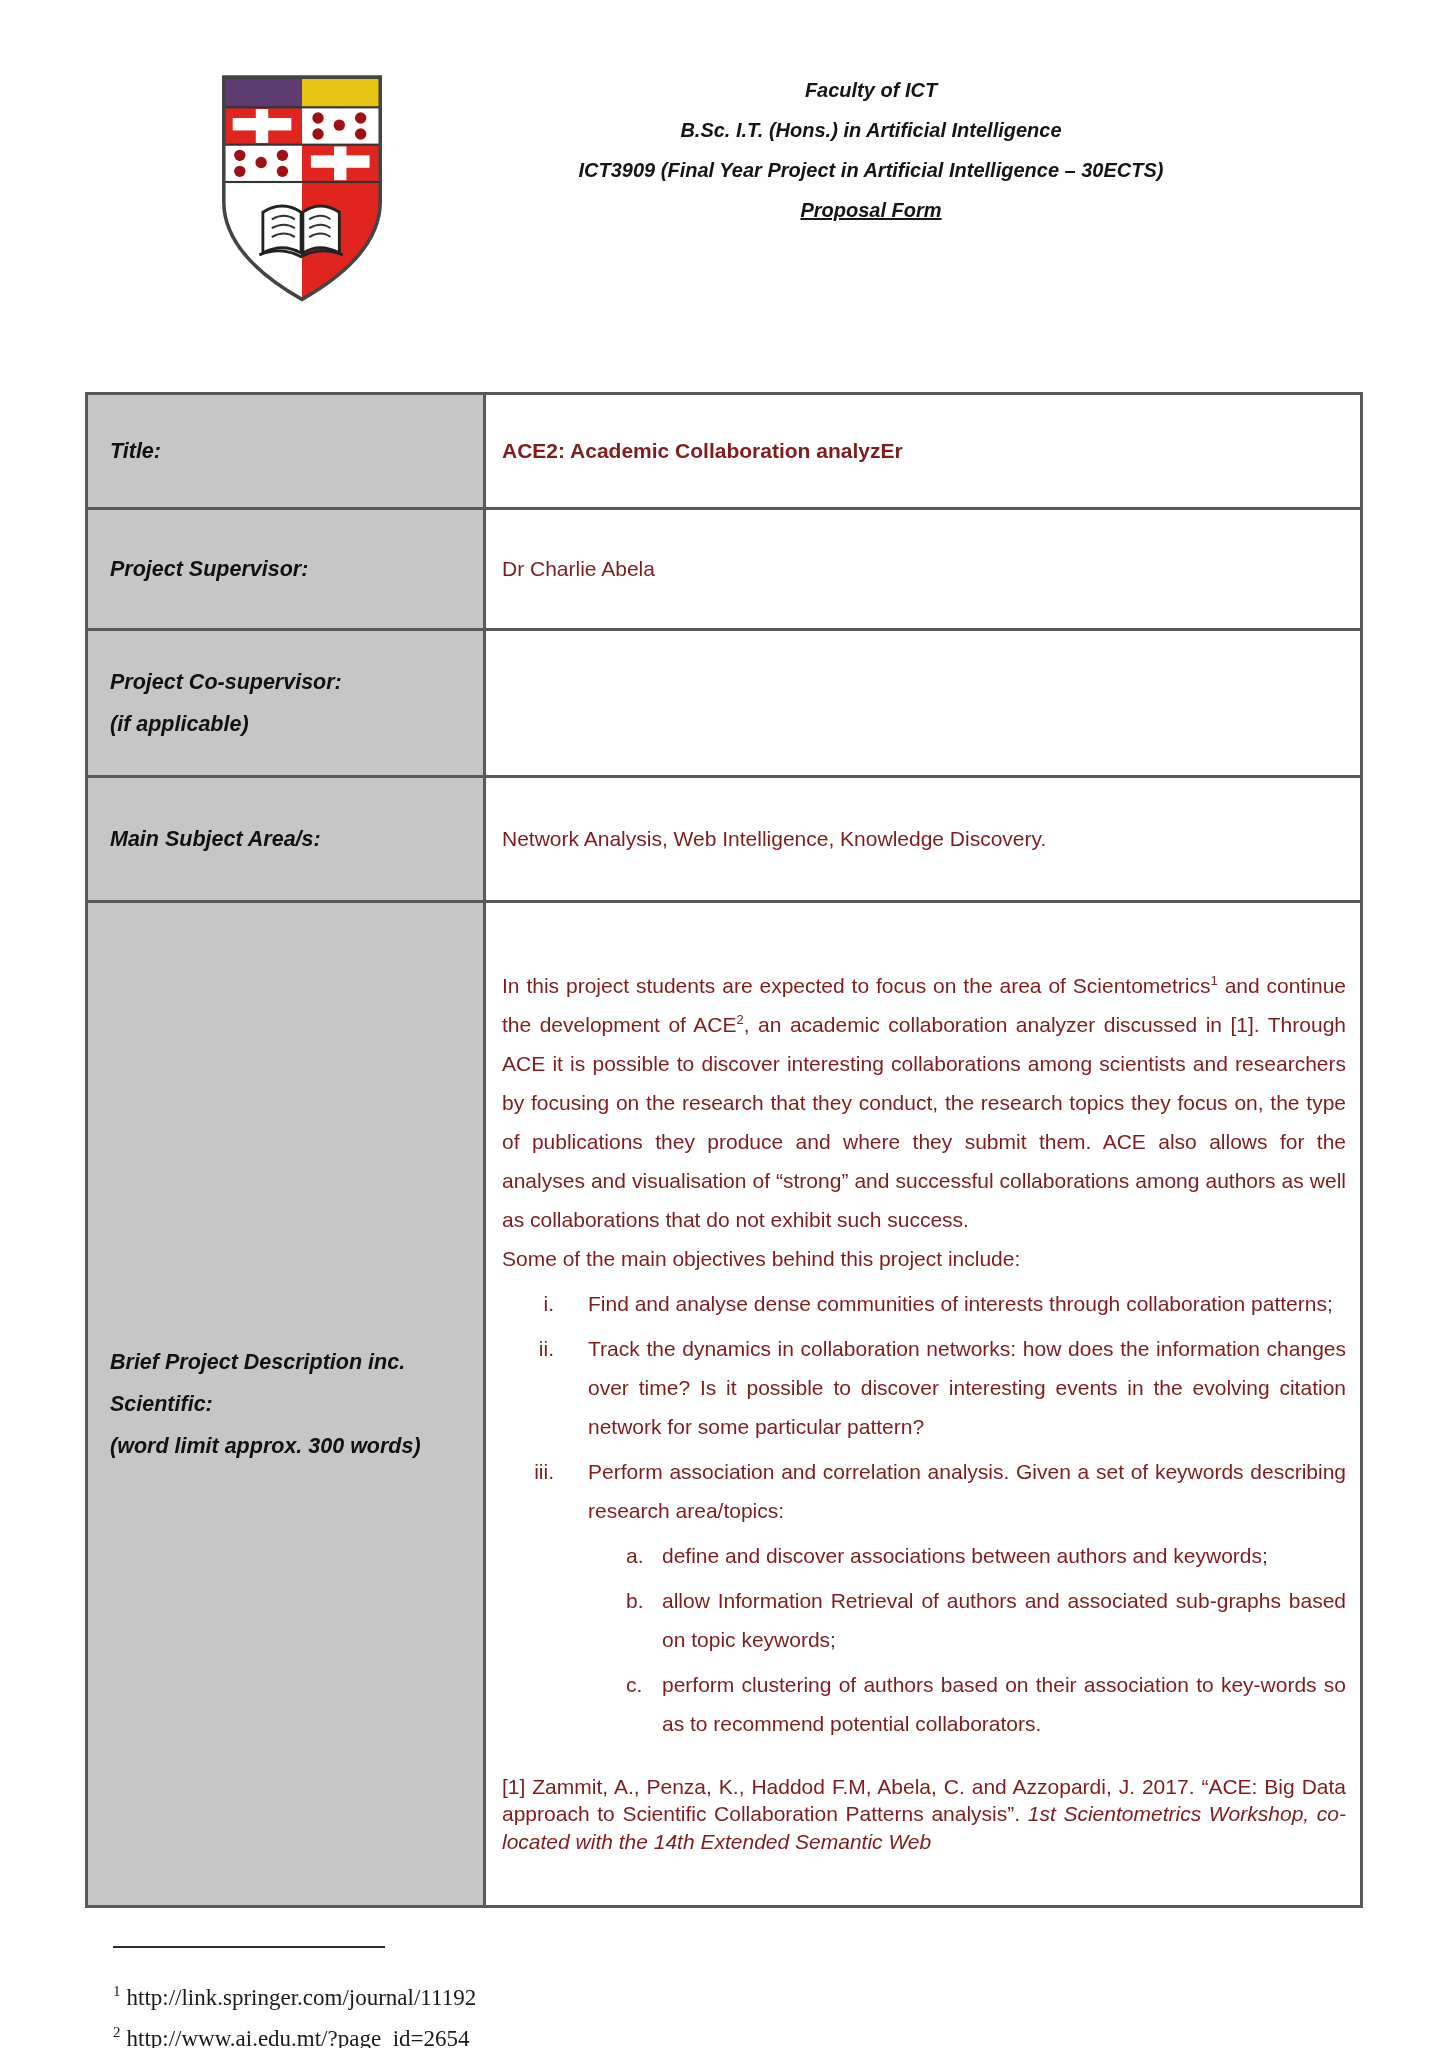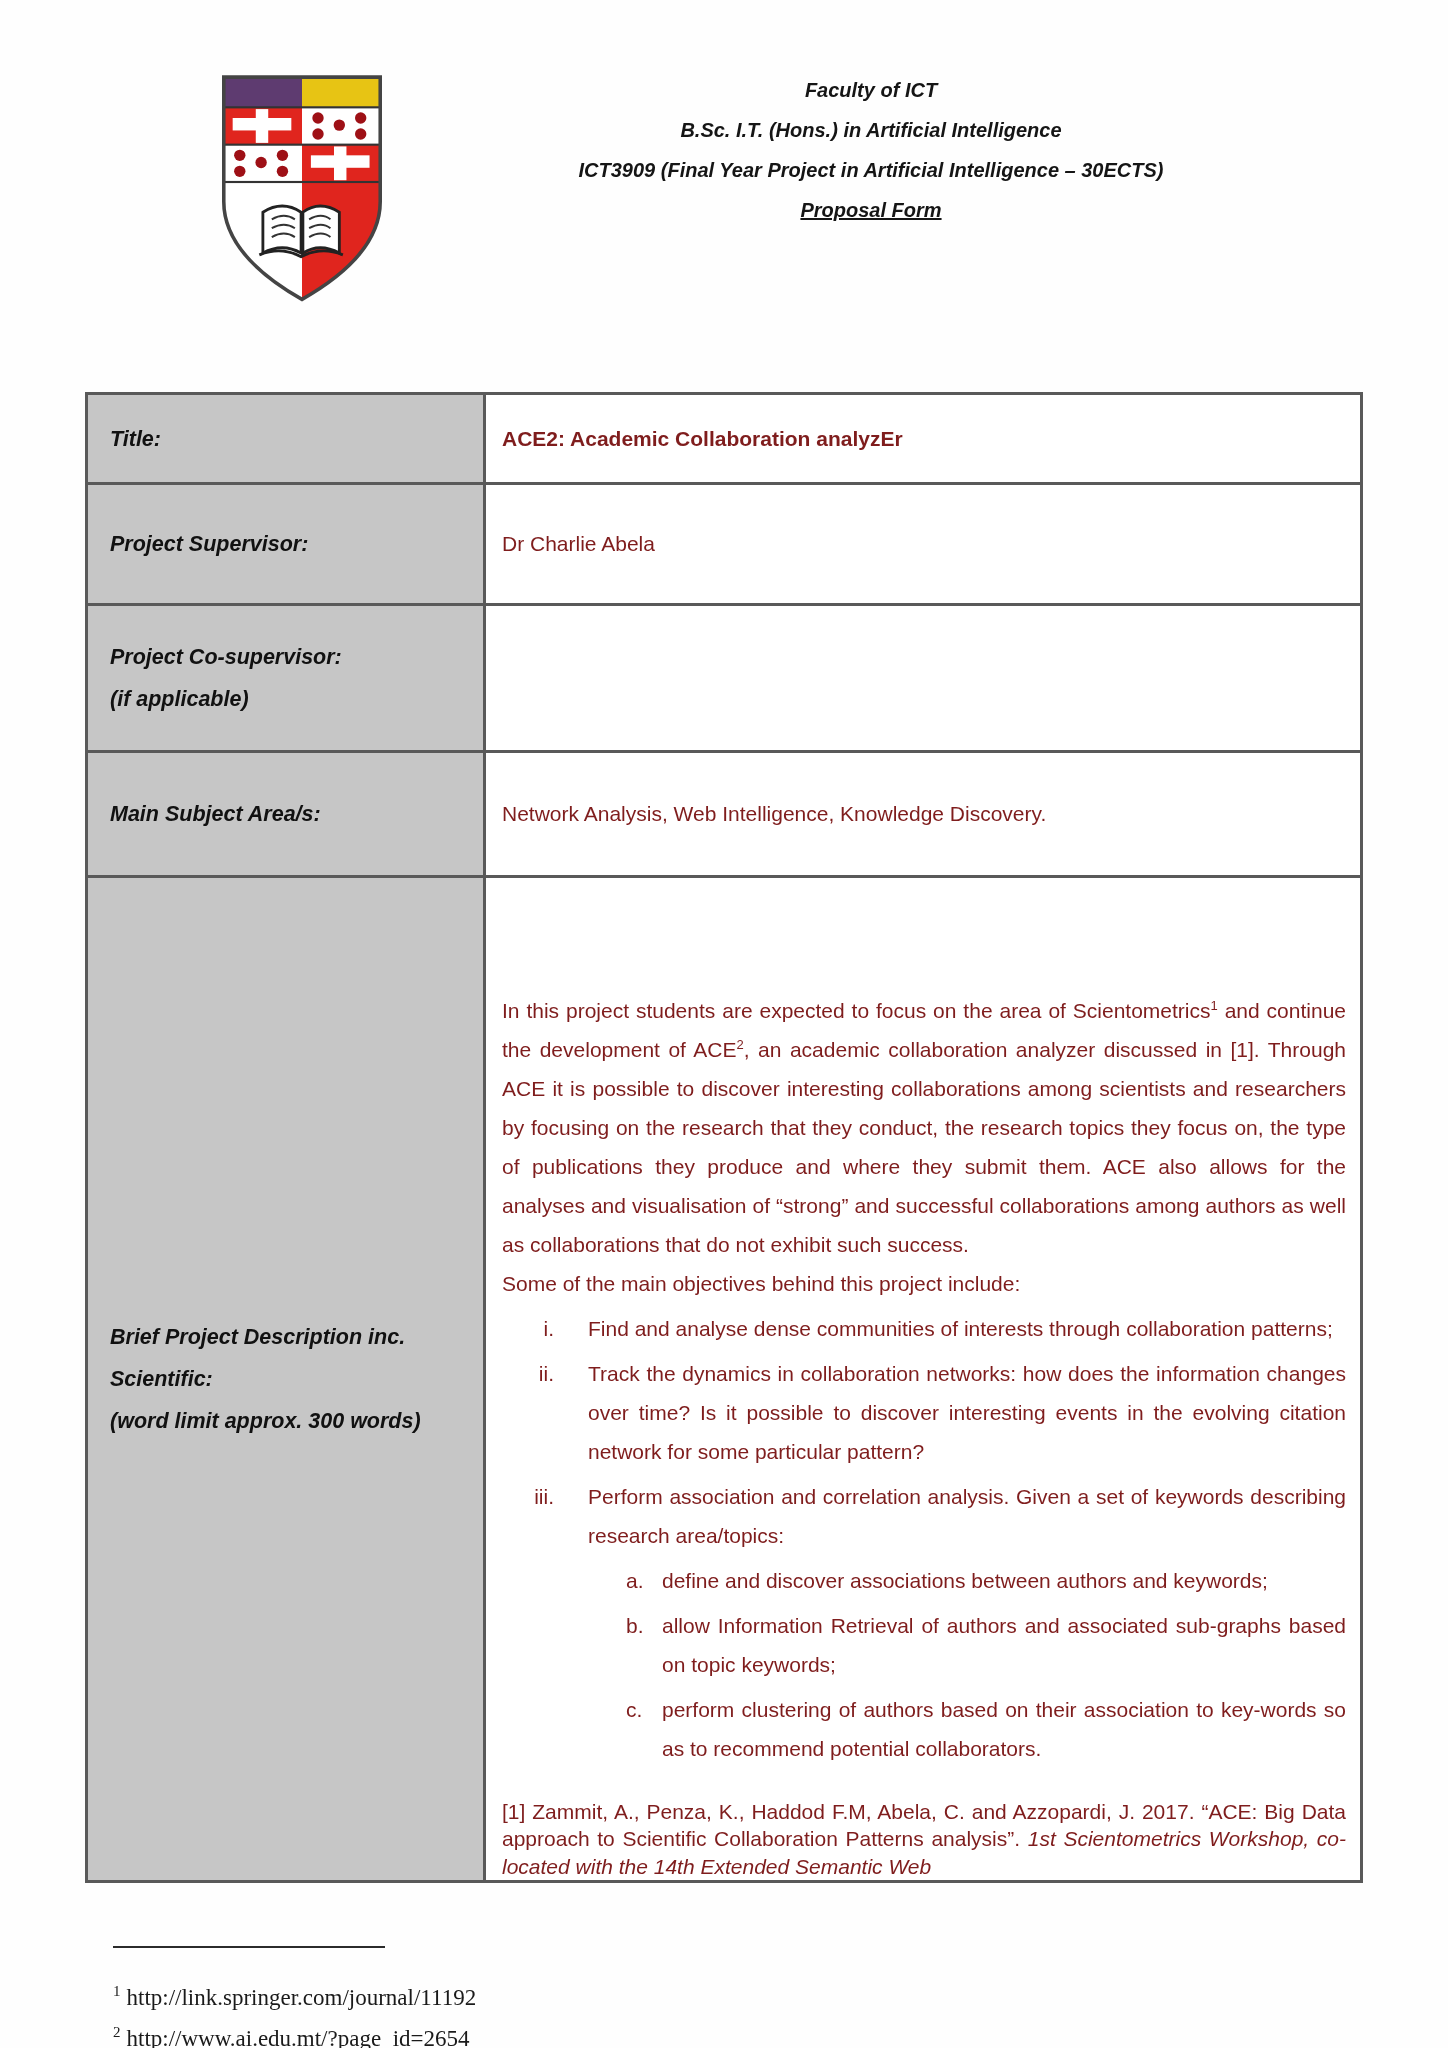--- a/index.html
+++ b/index.html
@@ -40,31 +40,31 @@
     display:flex;flex-direction:column;justify-content:center;
     font-weight:bold;font-style:italic;font-size:21.5px;color:#111;
   }
   .tlabel .lab-line{line-height:42px;}
   .tvalue{
     flex:1;box-sizing:border-box;
     padding-left:16px;padding-right:14px;
     display:flex;flex-direction:column;justify-content:center;
     font-size:21px;color:#7f1d1d;
   }
-  .h-title{height:87px;}
+  .h-title{height:112px;}
   .h-super{height:118px;}
   .h-cosuper{height:144px;}
   .h-subject{height:122px;}
   .h-desc{height:1002px;}
 
   .bold{font-weight:bold;}
 
   
   .desc-value{
-    justify-content:flex-end;
+    justify-content:center;
     padding-top:13px;
     font-size:21px;line-height:39px;
     overflow:hidden;
   }
   .desc-value p{margin:0;text-align:justify;}
   .sup{vertical-align:super;font-size:13px;line-height:0;}
   .li1{display:flex;padding-left:24px;margin-top:6px;}
   .li1 .m1{flex:0 0 28px;text-align:right;margin-right:34px;}
   .li1 .t1{flex:1;text-align:justify;}
   .li2{display:flex;margin-left:124px;margin-top:6px;}

